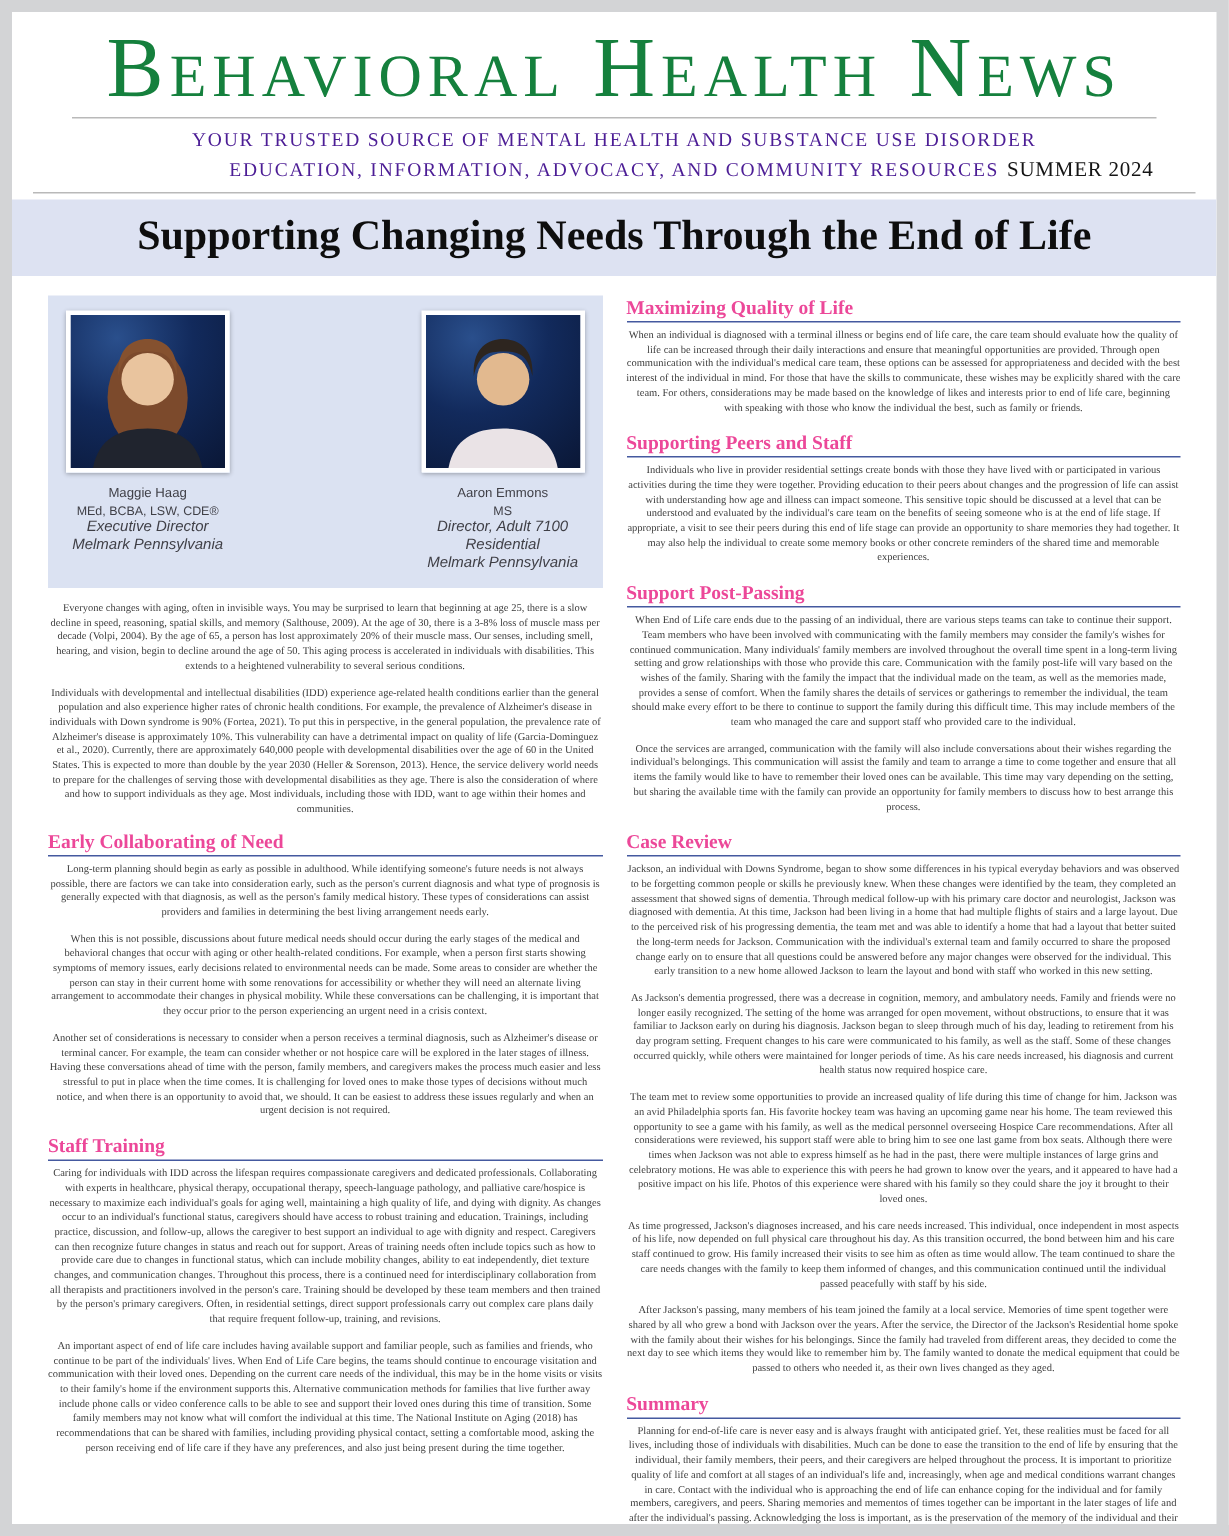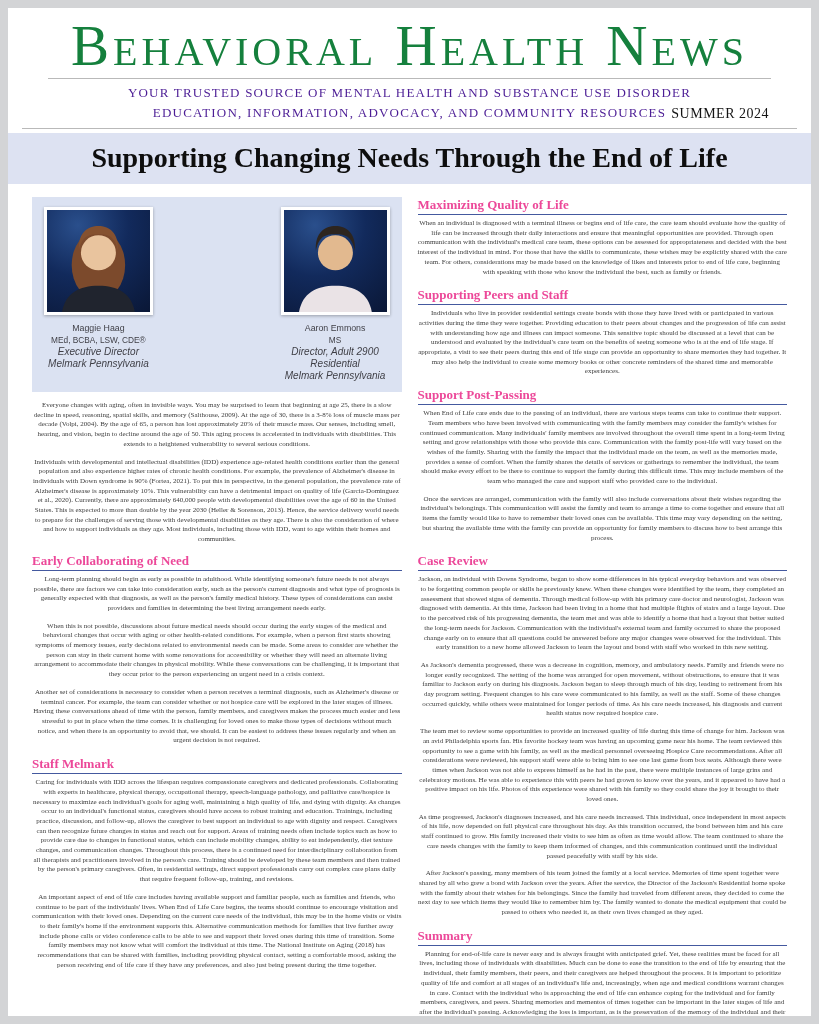--- a/index.html
+++ b/index.html
@@ -97,42 +97,42 @@
       <svg viewBox="0 0 100 108" preserveAspectRatio="xMidYMid slice">
         <ellipse class="hair-back" cx="50" cy="58" rx="26" ry="34"></ellipse>
         <path class="shirt" d="M14 108 C16 86 30 78 50 78 C70 78 84 86 86 108 Z"></path>
         <circle class="face" cx="50" cy="46" r="17"></circle>
         <path class="hair-top" d="M31 44 C30 26 40 20 50 20 C60 20 70 26 69 44 C66 30 60 28 50 28 C40 28 34 30 31 44 Z"></path>
       </svg>
     </div>
     <div class="caption">
       <div class="nm">Aaron Emmons</div>
       <div class="cr">MS</div>
-      <div class="rl">Director, Adult 2900 Residential</div>
+      <div class="rl">Director, Adult 7100 Residential</div>
       <div class="og">Melmark Pennsylvania</div>
     </div>
   </div>
 </div>
         </div>
         <div class="intro" id="intro">
             <p class="body-p">Everyone changes with aging, often in invisible ways. You may be surprised to learn that beginning at age 25, there is a slow decline in speed, reasoning, spatial skills, and memory (Salthouse, 2009). At the age of 30, there is a 3-8% loss of muscle mass per decade (Volpi, 2004). By the age of 65, a person has lost approximately 20% of their muscle mass. Our senses, including smell, hearing, and vision, begin to decline around the age of 50. This aging process is accelerated in individuals with disabilities. This extends to a heightened vulnerability to several serious conditions.</p>
             <p class="body-p">Individuals with developmental and intellectual disabilities (IDD) experience age-related health conditions earlier than the general population and also experience higher rates of chronic health conditions. For example, the prevalence of Alzheimer's disease in individuals with Down syndrome is 90% (Fortea, 2021). To put this in perspective, in the general population, the prevalence rate of Alzheimer's disease is approximately 10%. This vulnerability can have a detrimental impact on quality of life (Garcia-Dominguez et al., 2020). Currently, there are approximately 640,000 people with developmental disabilities over the age of 60 in the United States. This is expected to more than double by the year 2030 (Heller &amp; Sorenson, 2013). Hence, the service delivery world needs to prepare for the challenges of serving those with developmental disabilities as they age. There is also the consideration of where and how to support individuals as they age. Most individuals, including those with IDD, want to age within their homes and communities.</p>
           </div>
         <div id="left-sections">
   <div class="section">
     <h2 class="sec-h">Early Collaborating of Need</h2>
     <div class="sec-body">
                 <p class="body-p">Long-term planning should begin as early as possible in adulthood. While identifying someone's future needs is not always possible, there are factors we can take into consideration early, such as the person's current diagnosis and what type of prognosis is generally expected with that diagnosis, as well as the person's family medical history. These types of considerations can assist providers and families in determining the best living arrangement needs early.</p>
                 <p class="body-p">When this is not possible, discussions about future medical needs should occur during the early stages of the medical and behavioral changes that occur with aging or other health-related conditions. For example, when a person first starts showing symptoms of memory issues, early decisions related to environmental needs can be made. Some areas to consider are whether the person can stay in their current home with some renovations for accessibility or whether they will need an alternate living arrangement to accommodate their changes in physical mobility. While these conversations can be challenging, it is important that they occur prior to the person experiencing an urgent need in a crisis context.</p>
                 <p class="body-p">Another set of considerations is necessary to consider when a person receives a terminal diagnosis, such as Alzheimer's disease or terminal cancer. For example, the team can consider whether or not hospice care will be explored in the later stages of illness. Having these conversations ahead of time with the person, family members, and caregivers makes the process much easier and less stressful to put in place when the time comes. It is challenging for loved ones to make those types of decisions without much notice, and when there is an opportunity to avoid that, we should. It can be easiest to address these issues regularly and when an urgent decision is not required.</p>
               </div>
   </div>
 
   <div class="section">
-    <h2 class="sec-h">Staff Melmark</h2>
+    <h2 class="sec-h">Staff Training</h2>
     <div class="sec-body">
                 <p class="body-p">Caring for individuals with IDD across the lifespan requires compassionate caregivers and dedicated professionals. Collaborating with experts in healthcare, physical therapy, occupational therapy, speech-language pathology, and palliative care/hospice is necessary to maximize each individual's goals for aging well, maintaining a high quality of life, and dying with dignity. As changes occur to an individual's functional status, caregivers should have access to robust training and education. Trainings, including practice, discussion, and follow-up, allows the caregiver to best support an individual to age with dignity and respect. Caregivers can then recognize future changes in status and reach out for support. Areas of training needs often include topics such as how to provide care due to changes in functional status, which can include mobility changes, ability to eat independently, diet texture changes, and communication changes. Throughout this process, there is a continued need for interdisciplinary collaboration from all therapists and practitioners involved in the person's care. Training should be developed by these team members and then trained by the person's primary caregivers. Often, in residential settings, direct support professionals carry out complex care plans daily that require frequent follow-up, training, and revisions.</p>
               </div>
   </div>
 
   <div class="section">
     <div class="sec-body">
                 <p class="body-p">An important aspect of end of life care includes having available support and familiar people, such as families and friends, who continue to be part of the individuals' lives. When End of Life Care begins, the teams should continue to encourage visitation and communication with their loved ones. Depending on the current care needs of the individual, this may be in the home visits or visits to their family's home if the environment supports this. Alternative communication methods for families that live further away include phone calls or video conference calls to be able to see and support their loved ones during this time of transition. Some family members may not know what will comfort the individual at this time. The National Institute on Aging (2018) has recommendations that can be shared with families, including providing physical contact, setting a comfortable mood, asking the person receiving end of life care if they have any preferences, and also just being present during the time together.</p>
               </div>
   </div>

